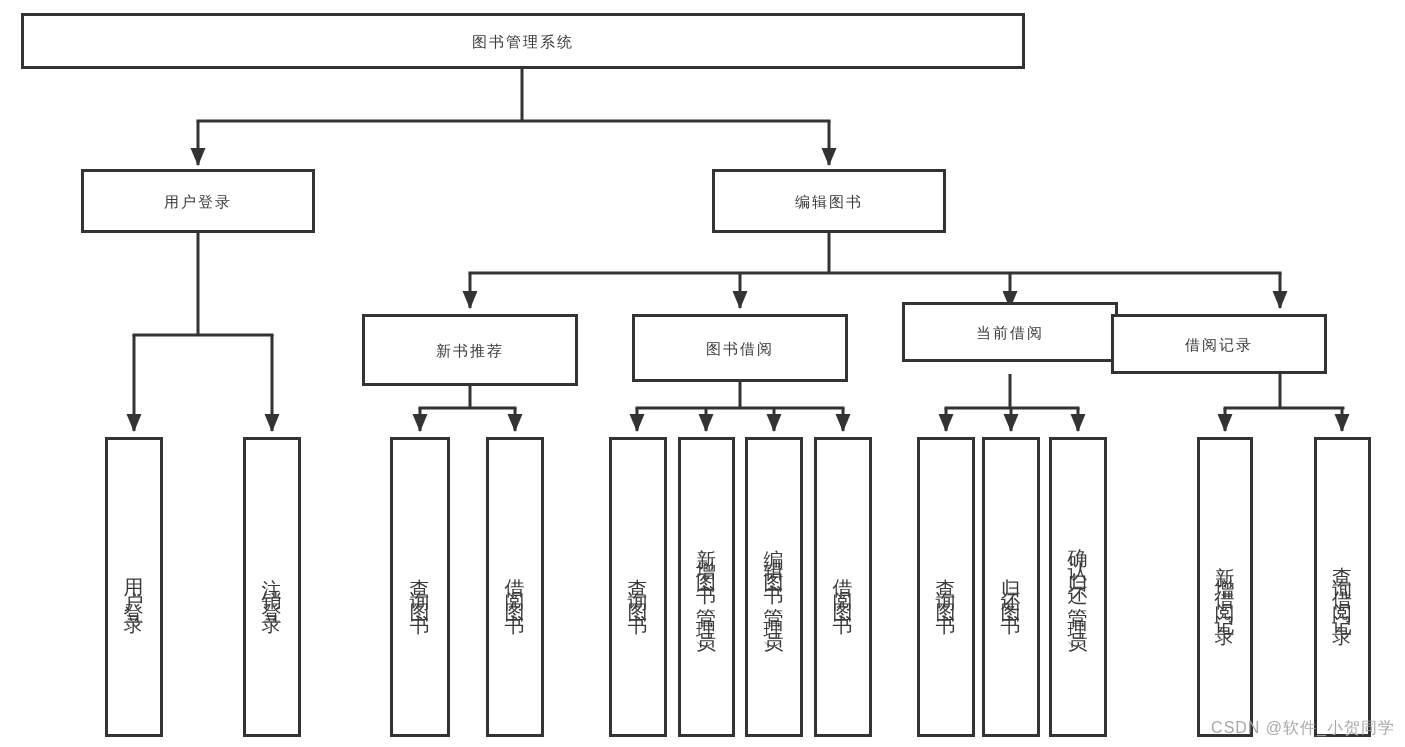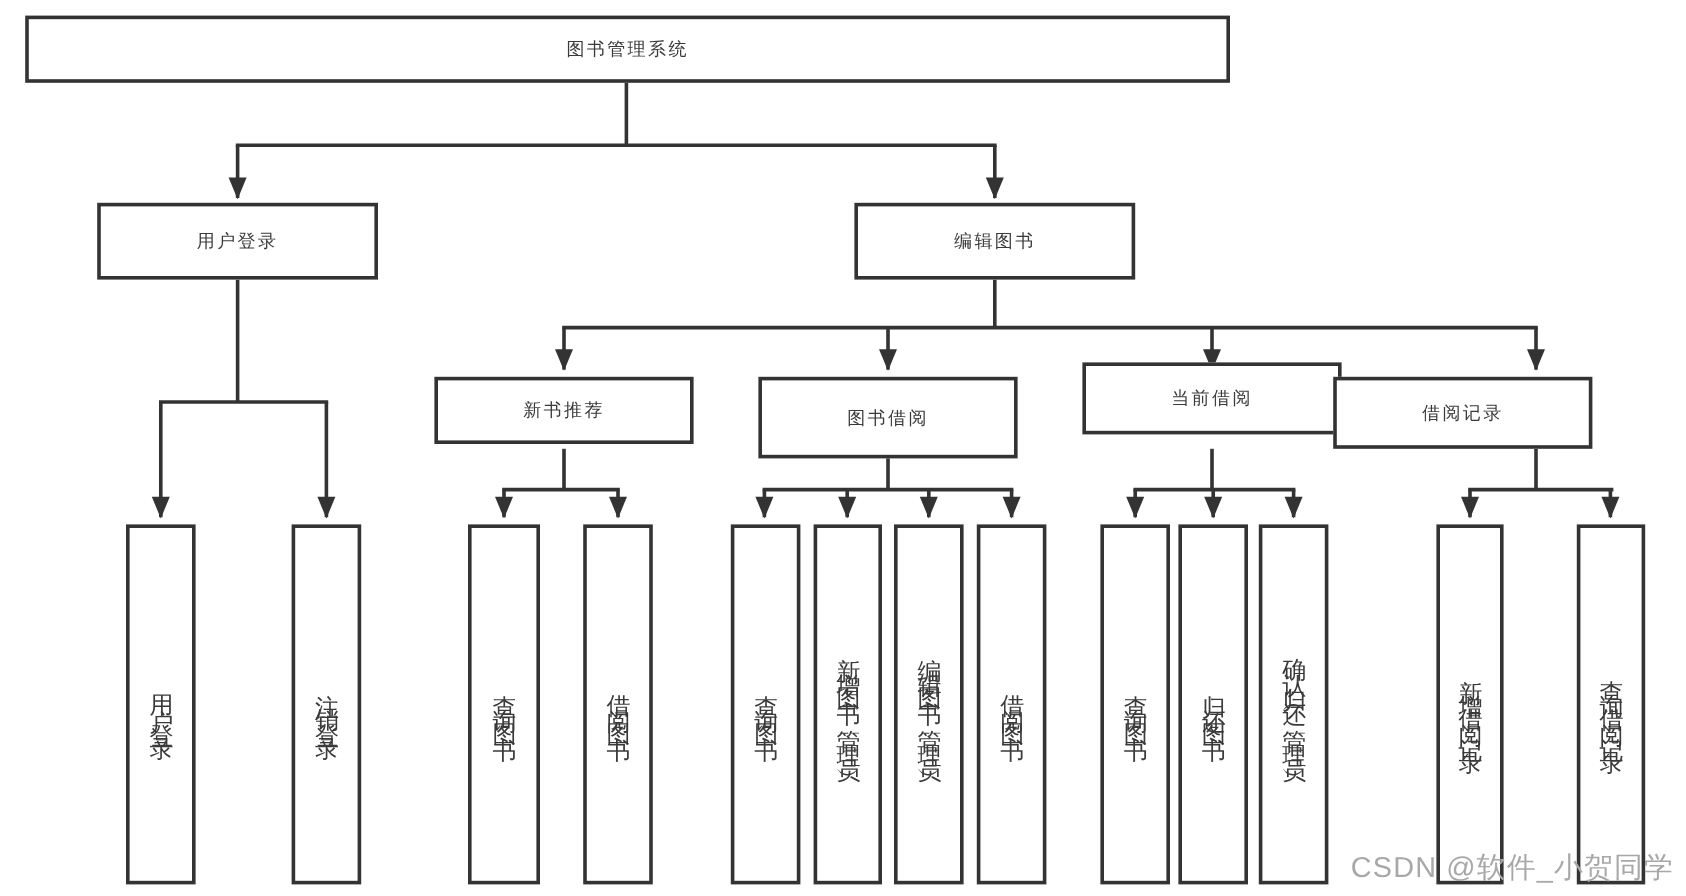--- a/index.html
+++ b/index.html
@@ -43,21 +43,21 @@
     writing-mode: vertical-rl;
     text-orientation: mixed;
     font-size: 20px;
     letter-spacing: 12px;
     text-align: center;
   }
   .watermark {
     position: absolute;
     right: 10px;
     bottom: 8px;
-    font-size: 24px;
+    font-size: 16px;
     color: var(--watermark-color, #a8a8a8);
     letter-spacing: 1px;
     z-index: 5;
     white-space: nowrap;
   }
 </style>
 </head>
 <body>
 
 <div class="canvas">
@@ -110,21 +110,21 @@
       <path d="M1225,408 V431" marker-end="url(#arrow)"></path>
       <path d="M1342,408 V431" marker-end="url(#arrow)"></path>
     </g>
   </svg>
 
   <div class="node h-node" style="left:21px; top:13px; width:1004px; height:56px;">图书管理系统</div>
 
   <div class="node h-node" style="left:81px; top:169px; width:234px; height:64px;">用户登录</div>
   <div class="node h-node" style="left:712px; top:169px; width:234px; height:64px;">编辑图书</div>
 
-  <div class="node h-node" style="left:362px; top:314px; width:216px; height:56px;">新书推荐</div>
+  <div class="node h-node" style="left:362px; top:314px; width:216px; height:72px;">新书推荐</div>
   <div class="node h-node" style="left:632px; top:314px; width:216px; height:68px;">图书借阅</div>
   <div class="node h-node" style="left:902px; top:302px; width:216px; height:60px;">当前借阅</div>
   <div class="node h-node" style="left:1111px; top:314px; width:216px; height:60px;">借阅记录</div>
 
   <div class="node leaf" style="left:105px; top:437px; width:58px; height:300px;">用户登录</div>
   <div class="node leaf" style="left:243px; top:437px; width:58px; height:300px;">注销登录</div>
 
   <div class="node leaf" style="left:390px; top:437px; width:60px; height:300px;">查询图书</div>
   <div class="node leaf" style="left:486px; top:437px; width:58px; height:300px;">借阅图书</div>
 

